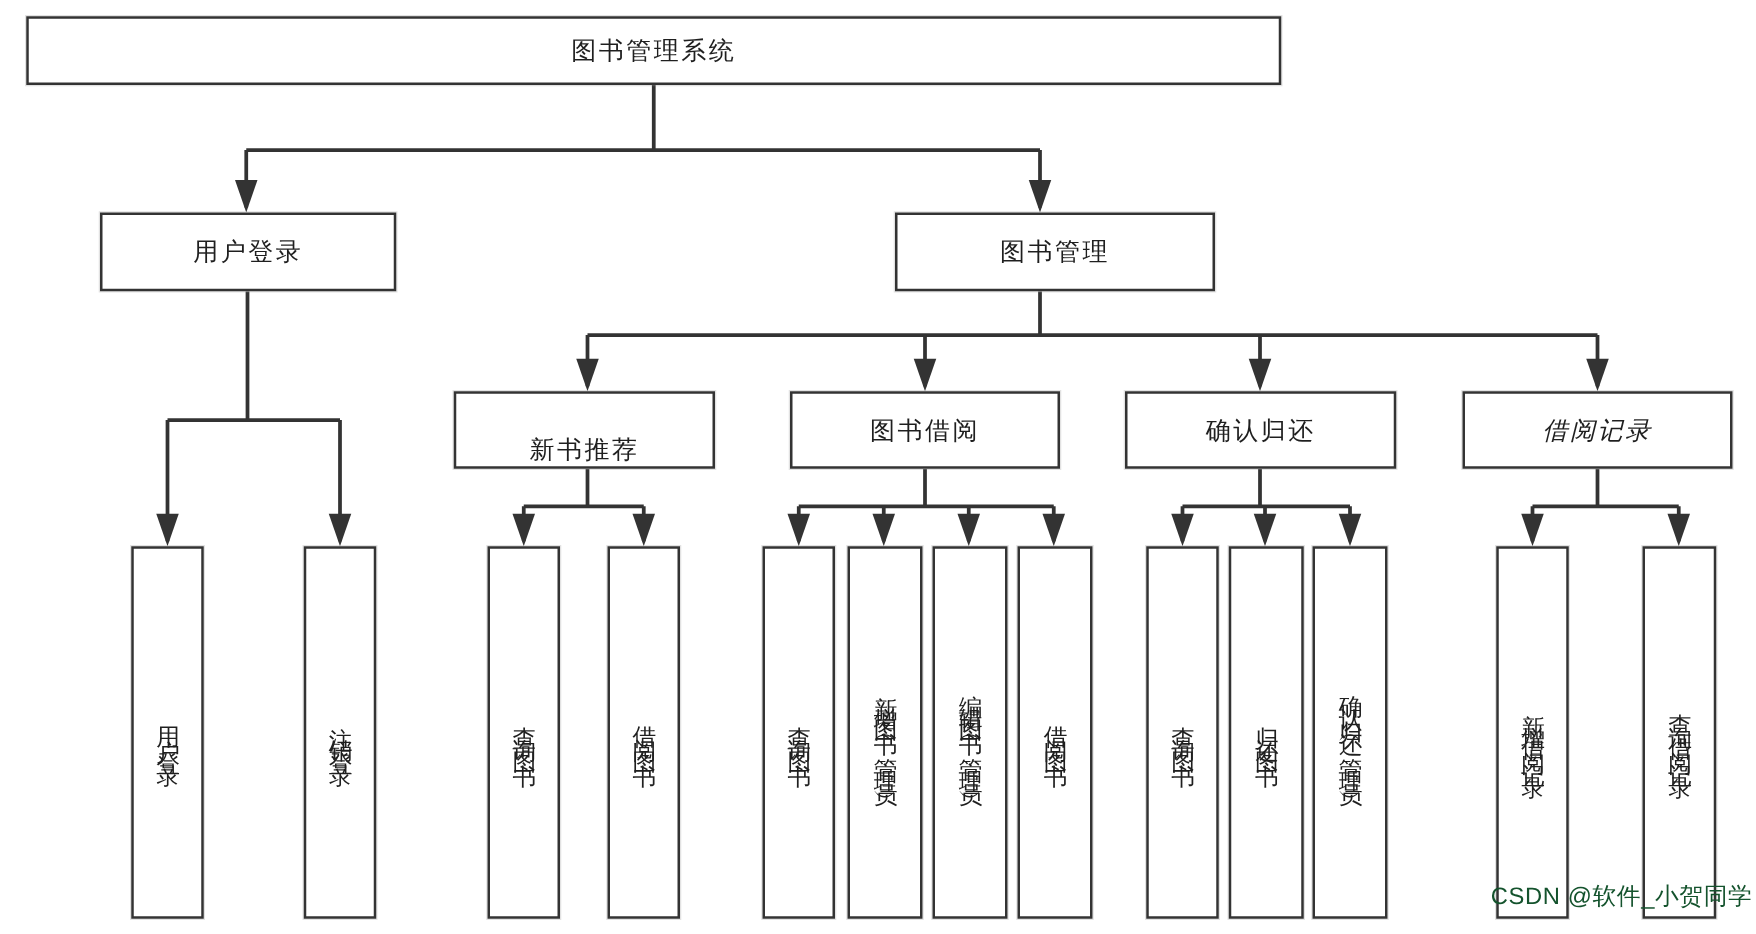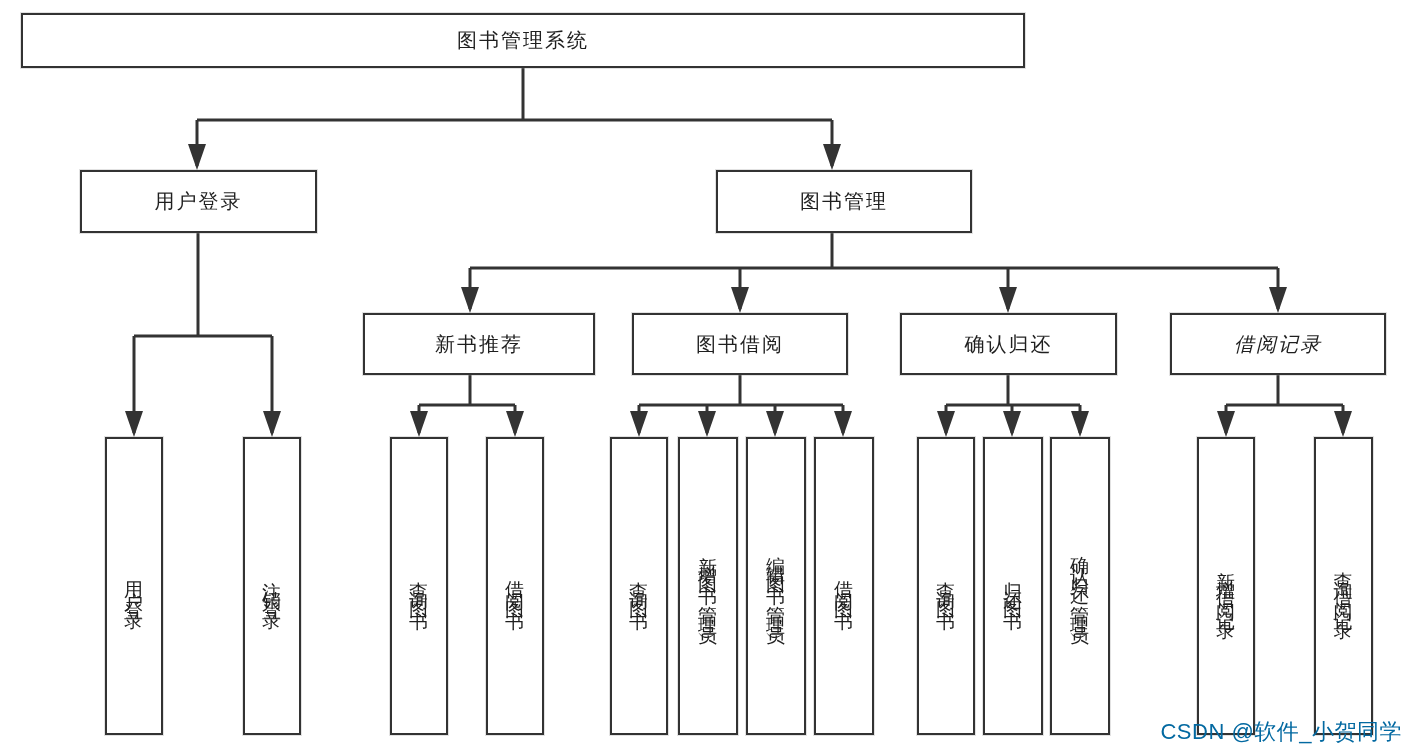--- a/index.html
+++ b/index.html
@@ -44,45 +44,45 @@
     font-size: 19px;
     letter-spacing: 10px;
     line-height: 1;
     white-space: nowrap;
   }
   .root-box   { left: 21px;  top: 13px;  width: 1004px; height: 55px; }
   .l1-box     { top: 170px; height: 63px; }
   .n-login    { left: 80px;  width: 237px; }
   .n-mgmt     { left: 716px; width: 256px; }
   .l2-box     { top: 313px; height: 62px; }
-  .m-recommend{ left: 363px;  width: 232px; }
+  .m-recommend{ left: 363px;  width: 209px; align-items: flex-end; }
   .m-borrow   { left: 632px;  width: 216px; }
   .m-current  { left: 900px;  width: 217px; }
   .m-records  { left: 1170px; width: 216px; font-style: italic; }
   .leaf       { top: 437px; height: 298px; width: 58px; }
   .leaf-a { left: 105px;  }
   .leaf-b { left: 243px;  }
   .leaf-c { left: 390px;  }
   .leaf-d { left: 486px;  }
   .leaf-e { left: 610px;  }
   .leaf-f { left: 678px; width: 60px; }
   .leaf-g { left: 746px; width: 60px; }
   .leaf-h { left: 814px; width: 60px; }
   .leaf-i { left: 917px;  }
   .leaf-j { left: 983px; width: 60px; }
   .leaf-k { left: 1050px; width: 60px; }
   .leaf-l { left: 1197px; }
   .leaf-m { left: 1314px; width: 59px; }
   .watermark {
     position: absolute;
     right: 3px;
-    bottom: 0;
+    bottom: 17px;
     z-index: 3;
-    font-size: 22px;
-    color: #0369a1;
+    font-size: 19px;
+    color: #14532d;
     letter-spacing: 0.5px;
     white-space: nowrap;
   }
 </style>
 </head>
 <body>
 
 <div class="canvas">
 
   <svg class="wires" viewBox="0 0 1405 747" xmlns="http://www.w3.org/2000/svg">

